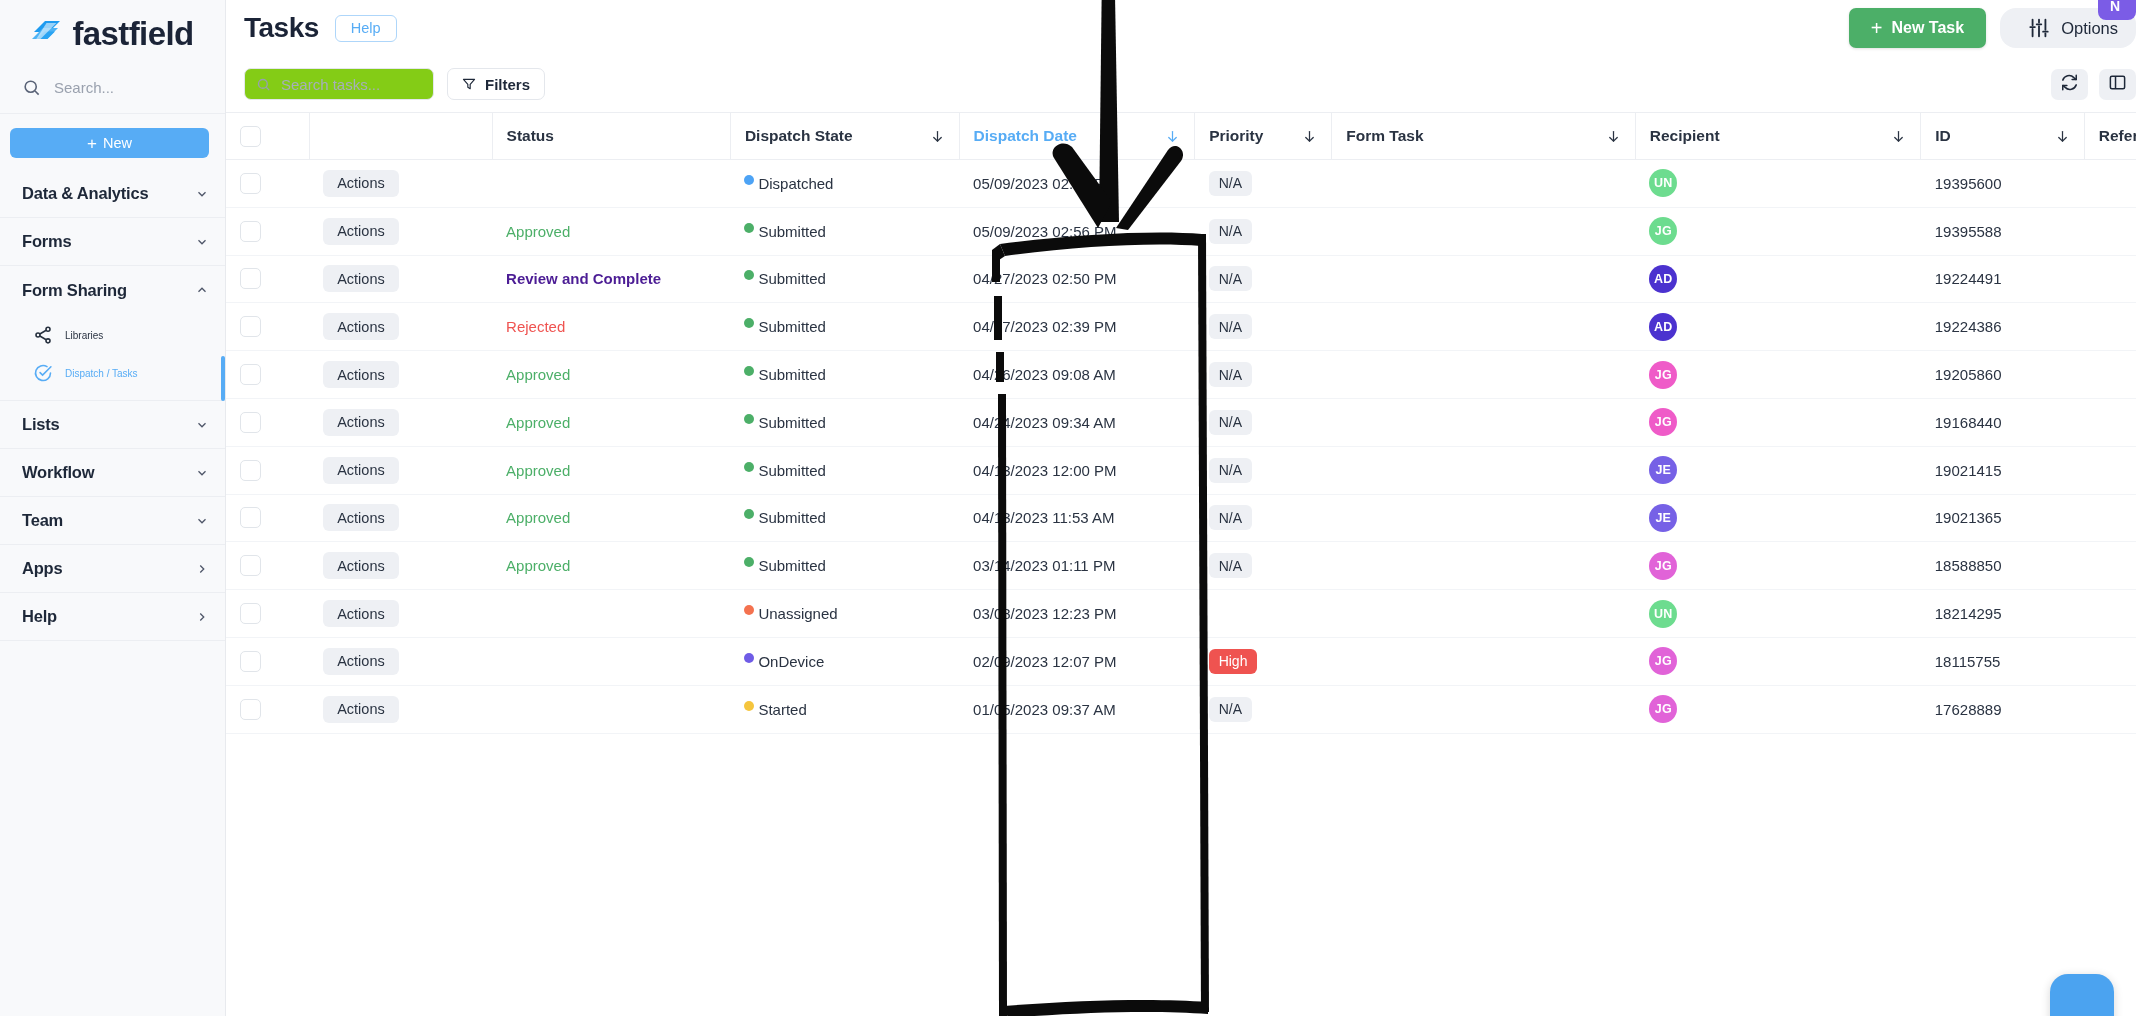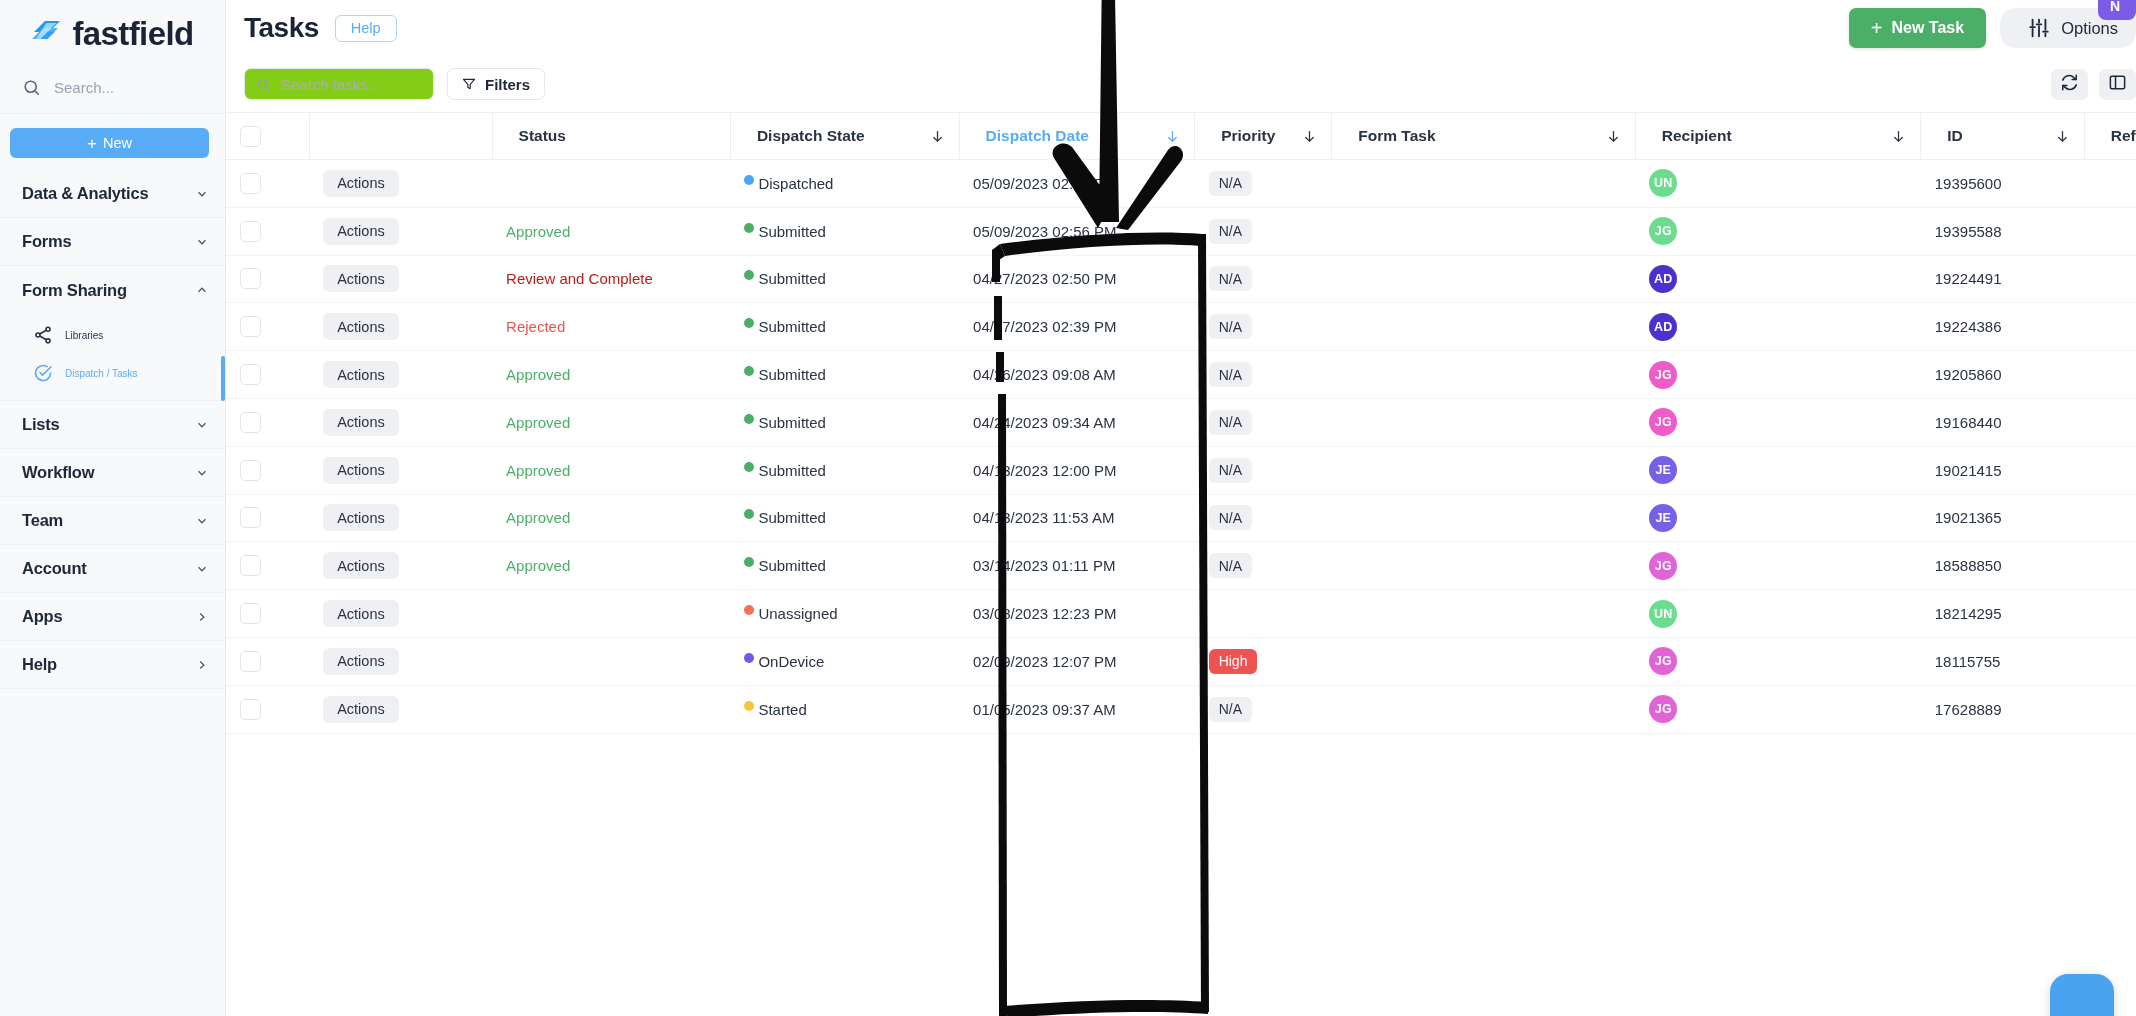--- a/index.html
+++ b/index.html
@@ -129,21 +129,21 @@
 
   
   .table-wrap { position: relative; }
   table { border-collapse: collapse; table-layout: fixed; width: 2136px; }
   thead th {
     height: 47px; border-top: 1px solid #eceef2; border-bottom: 1px solid #eceef2;
     border-right: 1px solid #eceef2;
     font-size: 15.5px; font-weight: bold; color: #2a3342; text-align: left;
     padding: 0 14px; background: #fff; vertical-align: middle;
   }
-  thead th .th-in { display: flex; align-items: center; justify-content: space-between; margin-left: 12px; }
+  thead th .th-in { display: flex; align-items: center; justify-content: space-between; }
   thead th.sorted .th-label { color: #57acf5; }
   thead th.sorted .sort-ico { color: #57acf5; }
   .sort-ico { width: 15px; height: 15px; flex: 0 0 15px; color: #2a3342; }
   .cb {
     width: 21px; height: 21px; border: 1.5px solid #e1e5ea; border-radius: 5px;
     background: #fff; cursor: pointer;
   }
   tbody td {
     height: 47.8px; border-bottom: 1px solid #f2f4f7;
     font-size: 15px; color: #2a3342; padding: 0 14px; vertical-align: middle;
@@ -287,28 +287,20 @@
 
     <div class="nav-group">
       <span class="nav-group-label">Team</span>
       <span class="chev">
         <svg viewBox="0 0 24 24" fill="none" stroke="#4e5668" stroke-width="2.2">
             <polyline points="6 9 12 15 18 9"></polyline>
           </svg>
       </span>
     </div>
 
-    <div class="nav-group">
-      <span class="nav-group-label">Account</span>
-      <span class="chev">
-        <svg viewBox="0 0 24 24" fill="none" stroke="#4e5668" stroke-width="2.2">
-            <polyline points="6 9 12 15 18 9"></polyline>
-          </svg>
-      </span>
-    </div>
 
     <div class="nav-group">
       <span class="nav-group-label">Apps</span>
       <span class="chev">
         <svg viewBox="0 0 24 24" fill="none" stroke="#4e5668" stroke-width="2.2">
             <polyline points="9 6 15 12 9 18"></polyline>
           </svg>
       </span>
     </div>
 
@@ -525,21 +517,21 @@
                 <span class="avatar" style="background: rgb(109, 220, 143);">JG</span>
               </td>
               <td>19395588</td>
               <td></td>
             </tr>
             <tr>
               <td>
                 <div class="cb"></div>
               </td>
               <td><span class="actions-btn">Actions</span></td>
-              <td><span class="status-text" style="color: #b91c1c;">Review and Complete</span></td>
+              <td><span class="status-text" style="color: #4c1d95; font-weight: bold;">Review and Complete</span></td>
               <td>
                 <span class="state-cell">
                   <span class="dot" style="background: rgb(76, 175, 104);"></span>
                   <span>Submitted</span>
                 </span>
               </td>
               <td>04/27/2023 02:50 PM</td>
               <td><span class="pri-pill pri-na">N/A</span></td>
               <td></td>
               <td>

